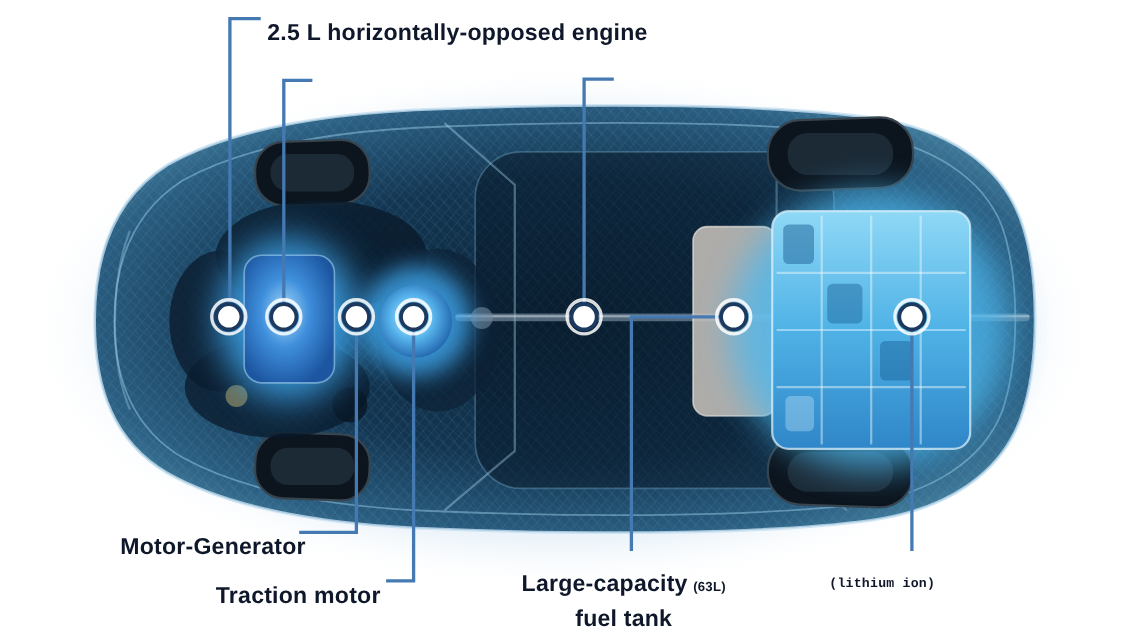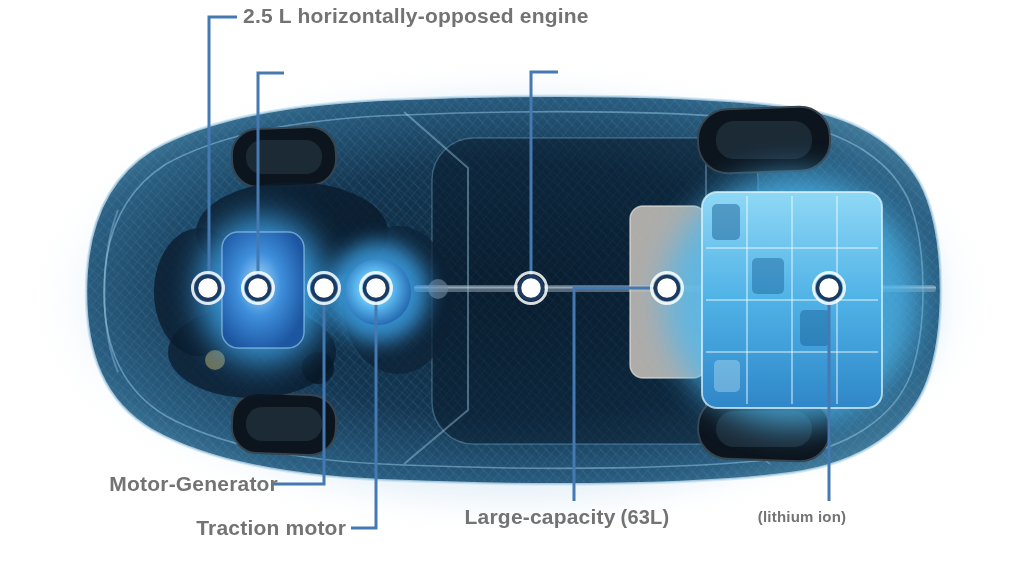--- a/index.html
+++ b/index.html
@@ -6,31 +6,32 @@
   .stage{
     position:relative;
     width:1024px;height:576px;
     overflow:hidden;
     background:#ffffff;
     font-family:"Liberation Sans","DejaVu Sans",sans-serif;
   }
   .stage svg{position:absolute;left:0;top:0;}
   .label{
     position:absolute;
-    color:#737373;
+    color:#0f172a;
     font-weight:700;
     font-size:21px;
     line-height:26px;
     white-space:nowrap;
     letter-spacing:0.2px;
+    margin-top:14px;
   }
   .label.center{text-align:center;}
   .label.right{text-align:right;}
-  .sub-size{font-size:20px;font-weight:700;margin-left:5px;}
-  .sub-line{font-size:15px;line-height:20px;margin-top:4px;}
+  .sub-size{font-size:12px;font-weight:700;margin-left:5px;}
+  .sub-line{font-size:12px;line-height:20px;margin-top:4px;font-family:Liberation Mono, monospace;}
   .tank-line2{line-height:24px;margin-top:5px;}
 </style>
 </head>
 <body>
 
 <div class="stage">
 
   <svg width="1024" height="576" viewBox="0 0 1024 576">
     <defs>
       <radialGradient id="halo" cx="50%" cy="50%" r="50%">
@@ -224,19 +225,20 @@
   <div class="label" style="left:243px; top:3px;">2.5 L horizontally-opposed engine</div>
 
 
 
   <div class="label right" style="left:12px; top:471px; width:266px;">Motor-Generator</div>
 
   <div class="label right" style="left:0; top:515px; width:346px;">Traction motor</div>
 
   <div class="label center" style="left:441px; top:504px; width:252px;">
     <div><span>Large-capacity</span><span class="sub-size">(63L)</span></div>
+    <div class="tank-line2">fuel tank</div>
   </div>
 
   <div class="label center" style="left:676px; top:503px; width:252px;">
     <div class="sub-line">(lithium ion)</div>
   </div>
 
 </div>
 
 </body></html>

